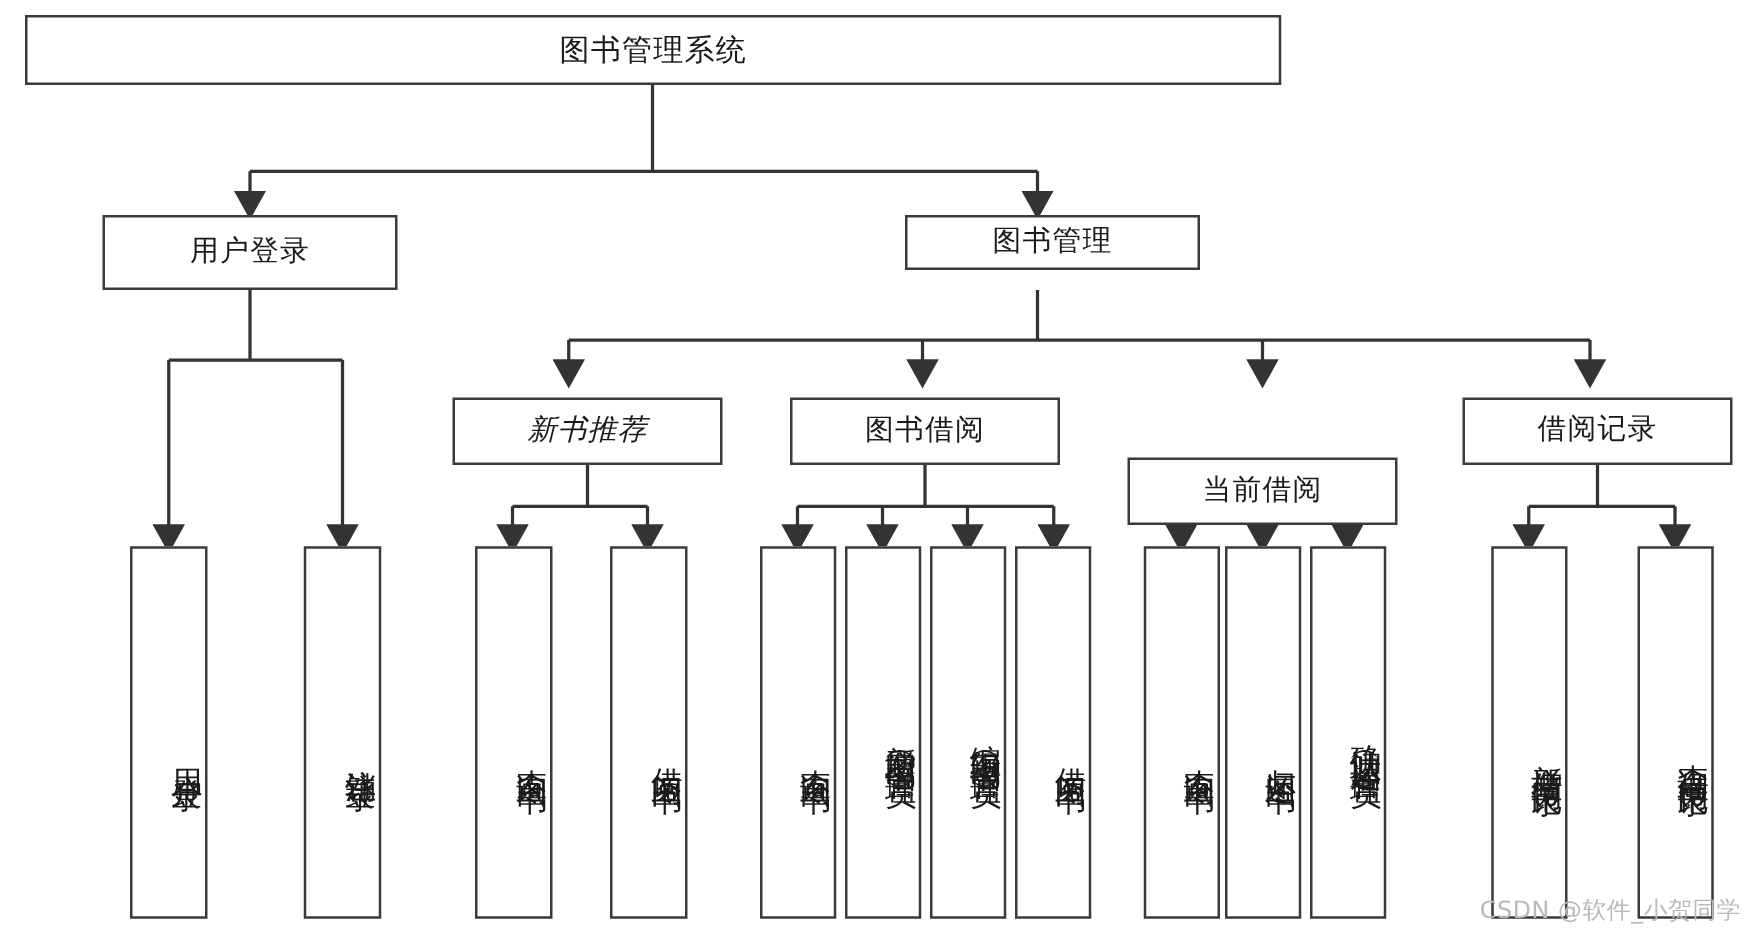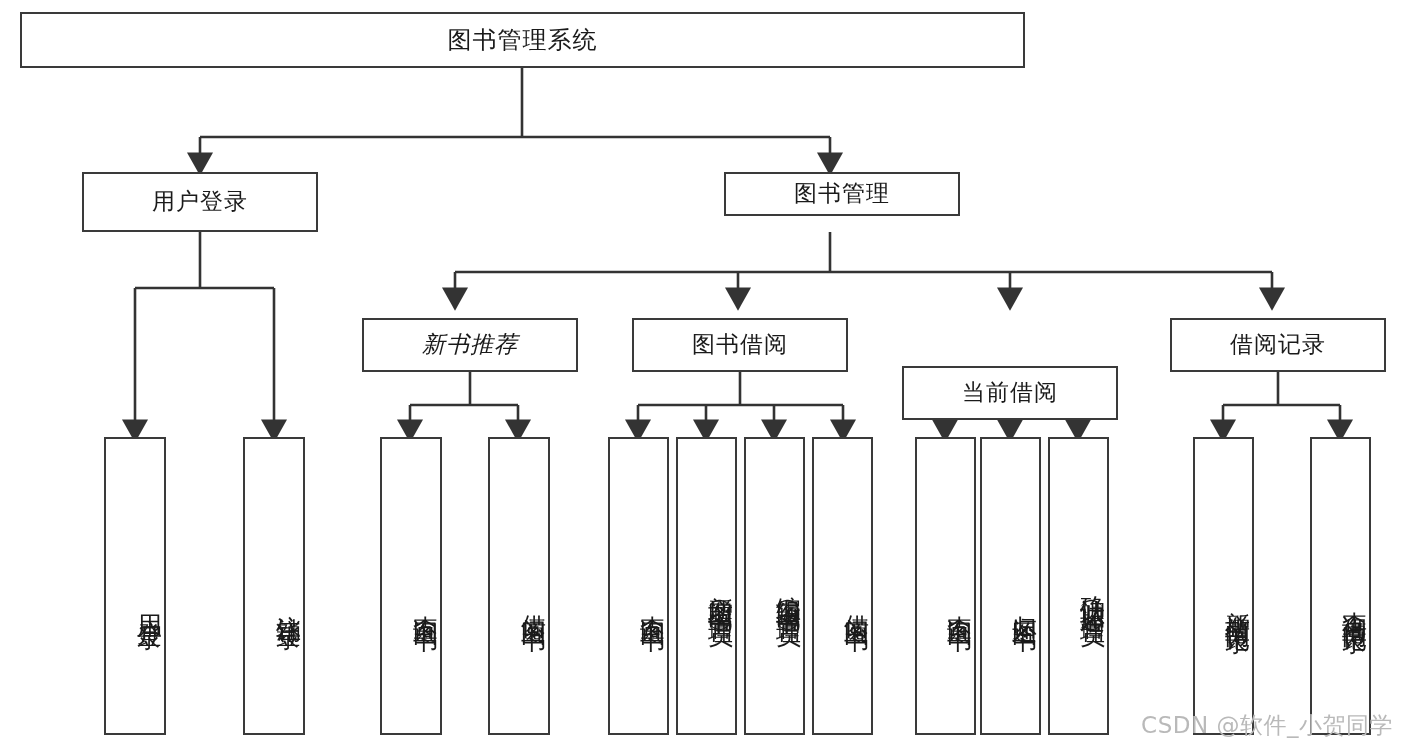--- a/index.html
+++ b/index.html
@@ -61,21 +61,21 @@
     left: 0;
     top: 0;
     width: 1405px;
     height: 747px;
     pointer-events: none;
   }
   .watermark {
     position: absolute;
     right: 12px;
     bottom: 6px;
-    font-size: 23px;
+    font-size: 19px;
     color: #b9b9b9;
     letter-spacing: 0.5px;
     white-space: nowrap;
   }
 </style>
 </head>
 <body>
 
 <div id="canvas">
 
@@ -142,21 +142,21 @@
 
   <div class="node horiz" style="left:362px; top:318px; width:216px; height:54px;font-style:italic;">
     <span class="lbl">新书推荐</span>
   </div>
   <div class="node horiz" style="left:632px; top:318px; width:216px; height:54px;">
     <span class="lbl">图书借阅</span>
   </div>
   <div class="node horiz" style="left:902px; top:318px; width:216px; height:54px;margin-top:48px;">
     <span class="lbl">当前借阅</span>
   </div>
-  <div class="node horiz" style="left:1170px; top:318px; width:216px; height:54px;">
+  <div class="node horiz" style="left:1170px; top:318px; width:216px; height:54px;font-family:Liberation Mono, monospace;">
     <span class="lbl">借阅记录</span>
   </div>
 
   <div class="node vert" style="left:104px; top:437px; width:62px; height:298px;">
     <span class="lbl">用户登录</span>
   </div>
   <div class="node vert" style="left:243px; top:437px; width:62px; height:298px;">
     <span class="lbl">注销登录</span>
   </div>
 

